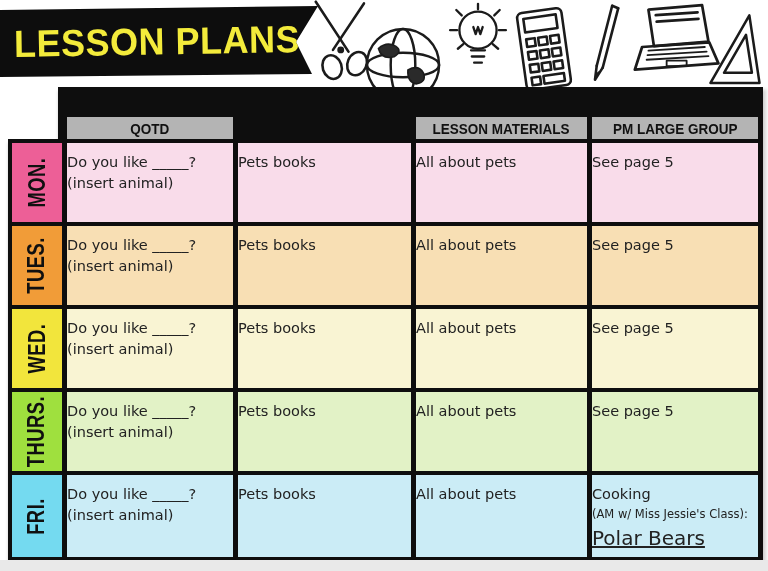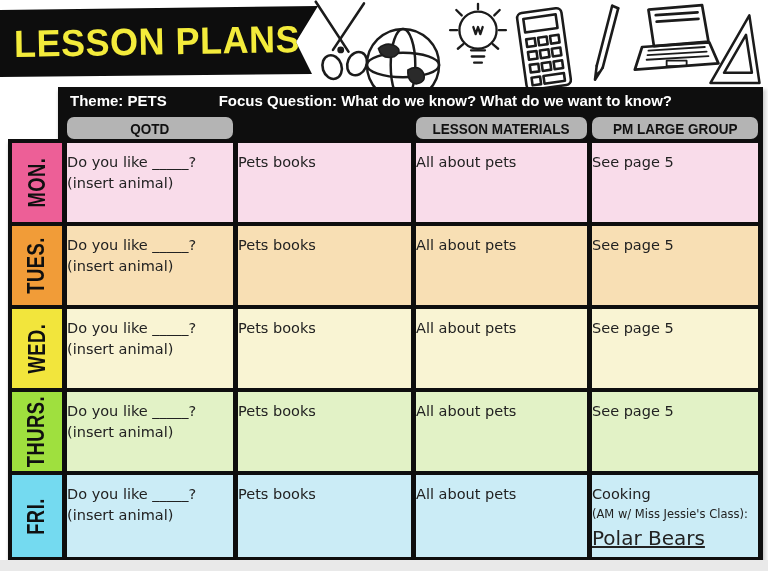--- a/index.html
+++ b/index.html
@@ -41,21 +41,20 @@
   }
   .theme-bar{
     grid-row:1;grid-column:3/12;display:flex;align-items:center;gap:52px;
     padding-left:8px;color:var(--bar-text,#fff);
     font-family:"Liberation Sans",sans-serif;font-weight:700;font-size:15px;white-space:nowrap;
   }
   .col-header{
     background:var(--header-bg,#b4b4b4);grid-row:3;
     display:flex;align-items:center;justify-content:center;
     color:var(--header-text,#111);
-    border-radius:7px;
   }
   .col-header span{
     font-family:"Liberation Sans",sans-serif;font-weight:700;font-size:15px;
     transform:scaleX(.9);white-space:nowrap;
   }
   .day-cell{
     grid-column:2;background:var(--label-color);
     display:flex;align-items:center;justify-content:center;overflow:hidden;
   }
   .day-cell span{
@@ -159,24 +158,20 @@
       <path d="M52,4 L64,84 L6,84 Z"></path>
       <path d="M48,27 L55,72 L22,72 Z"></path>
     </svg>
   </div>
 
   <div class="plate plate-main"></div>
   <div class="plate plate-days"></div>
 
   <div class="grid">
 
-    <div class="theme-bar">
-      <span>Theme: PETS</span>
-      <span>Focus Question: What do we know? What do we want to know?</span>
-    </div>
 
     <div class="col-header c4">
         <span>QOTD</span>
       </div>
     <div class="col-header c8">
         <span>LESSON MATERIALS</span>
       </div>
     <div class="col-header c10">
         <span>PM LARGE GROUP</span>
       </div>

